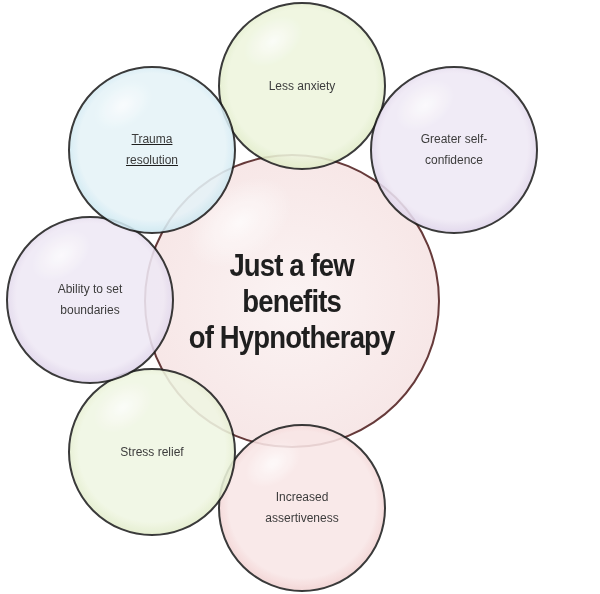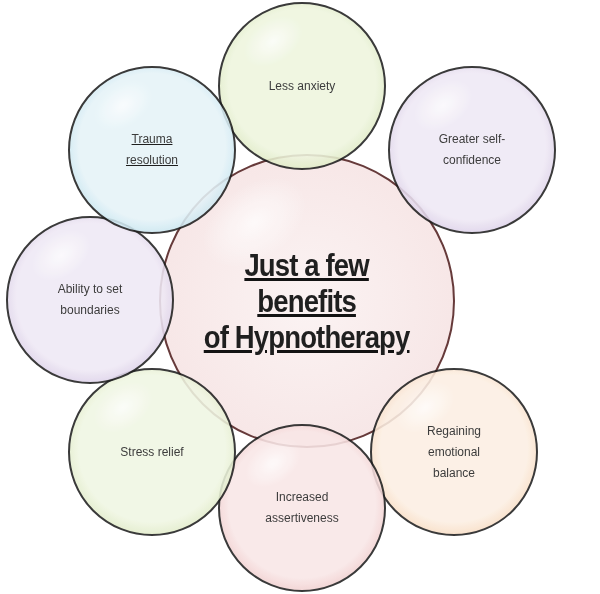--- a/index.html
+++ b/index.html
@@ -27,26 +27,25 @@
   .bubble .shine {
     position: absolute;
     left: 12%; top: 10%;
     width: 40%; height: 26%;
     border-radius: 50%;
     background: radial-gradient(ellipse at center, rgba(255,255,255,0.75) 0%, rgba(255,255,255,0) 70%);
     transform: rotate(-35deg);
     pointer-events: none;
   }
   .center-bubble {
-    left: 159px; top: 154px; width: 296px; height: 294px;
+    left: 144px; top: 154px; width: 296px; height: 294px;
     background: radial-gradient(circle at 50% 50%, #fbf2f2 0%, #f7e6e6 70%, #eec9c9 90%, #e2a9a9 100%);
     border: 2px solid #5a2a2a;
     opacity: 0.92;
     z-index: 1;
-    text-decoration: underline;
   }
   .center-title {
     font-family: "Liberation Sans", "DejaVu Sans", sans-serif;
     font-weight: bold;
     font-size: 32px;
     line-height: 36px;
     color: #0d0d0d;
     letter-spacing: -1px;
     transform: scaleX(0.86);
     white-space: pre-line;
@@ -64,30 +63,24 @@
     <div class="shine"></div>
     <div class="center-title">Just a few
 benefits
 of Hypnotherapy</div>
   </div>
 
   <div class="bubble sat" id="b0" style="left: 218px; top: 2px; background: radial-gradient(circle at 50% 48%, rgb(238, 245, 222) 0%, rgb(238, 245, 222) 62%, rgb(197, 218, 151) 96%, rgb(197, 218, 151) 100%);">
     <div class="shine"></div>
     <div class="label">Less anxiety</div>
   </div>
-  <div class="bubble sat" id="b1" style="left: 388px; top: 66px; background: radial-gradient(circle at 50% 48%, rgb(239, 233, 245) 0%, rgb(239, 233, 245) 62%, rgb(187, 166, 211) 96%, rgb(187, 166, 211) 100%); justify-content: center;">
+  <div class="bubble sat" id="b1" style="left: 370px; top: 66px; background: radial-gradient(circle at 50% 48%, rgb(239, 233, 245) 0%, rgb(239, 233, 245) 62%, rgb(187, 166, 211) 96%, rgb(187, 166, 211) 100%); justify-content: center;">
     <div class="shine"></div>
     <div class="label">Greater self-
 confidence</div>
-  </div>
-  <div class="bubble sat" id="b3" style="left: 370px; top: 368px; background: radial-gradient(circle at 50% 48%, rgb(252, 239, 227) 0%, rgb(252, 239, 227) 62%, rgb(242, 187, 136) 96%, rgb(242, 187, 136) 100%);">
-    <div class="shine"></div>
-    <div class="label">Regaining
-emotional
-balance</div>
   </div>
   <div class="bubble sat" id="b4" style="left: 218px; top: 424px; background: radial-gradient(circle at 50% 48%, rgb(249, 230, 230) 0%, rgb(249, 230, 230) 62%, rgb(224, 163, 163) 96%, rgb(224, 163, 163) 100%);">
     <div class="shine"></div>
     <div class="label">Increased
 assertiveness</div>
   </div>
   <div class="bubble sat" id="b5" style="left: 68px; top: 368px; background: radial-gradient(circle at 50% 48%, rgb(240, 246, 227) 0%, rgb(240, 246, 227) 62%, rgb(197, 218, 151) 96%, rgb(197, 218, 151) 100%);">
     <div class="shine"></div>
     <div class="label">Stress relief</div>
   </div>

